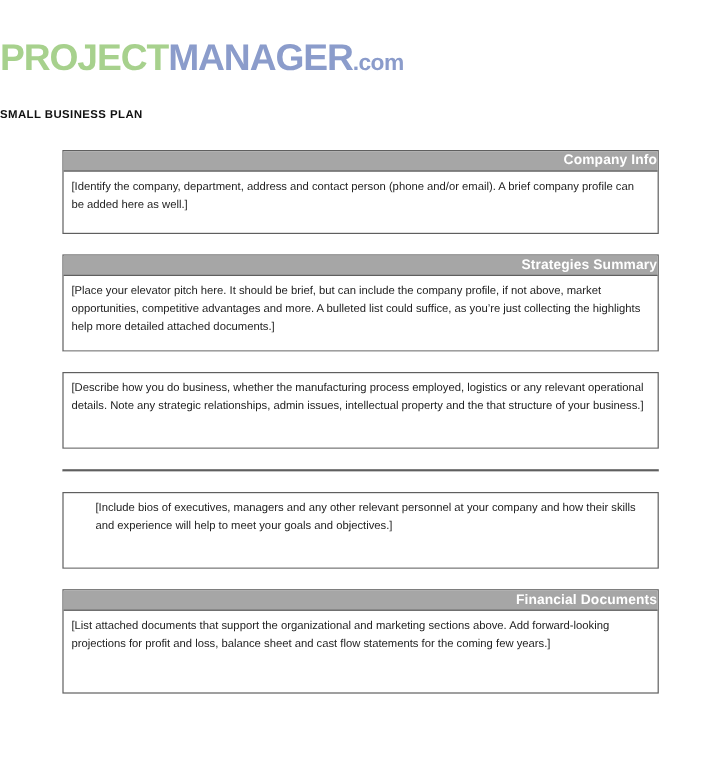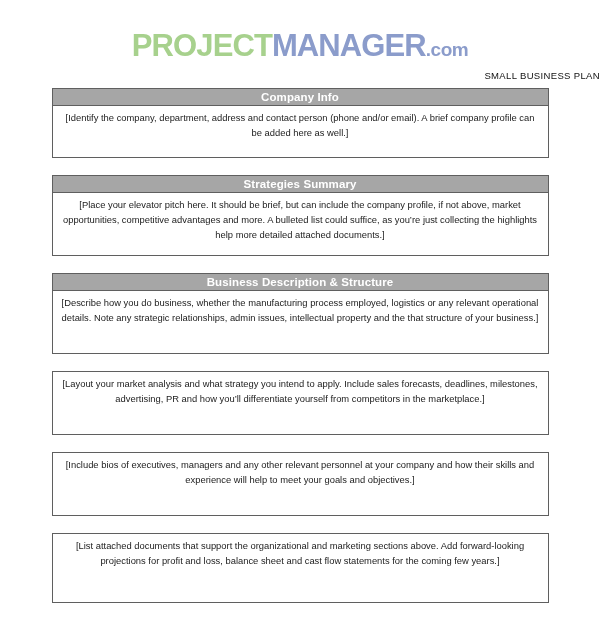--- a/index.html
+++ b/index.html
@@ -19,97 +19,96 @@
   .page {
     width: 600px;
     height: 636px;
     position: relative;
     background: #ffffff;
   }
 
   
   .logo-wrap {
     width: 100%;
-    text-align: center;
-    padding-top: 30px;
+    padding-top: 12px;
     height: 62px;
+    margin-top: 20px;
   }
   .logo {
     display: inline-block;
     font-family: "Liberation Sans", sans-serif;
     font-weight: bold;
     font-size: 31px;
     letter-spacing: -0.9px;
     line-height: 1;
     white-space: nowrap;
   }
   .logo .w1 { color: #a7d18d; }
   .logo .w2 { color: #8b9ccb; }
   .logo .w3 {
     color: #8b9ccb;
     font-size: 19px;
     letter-spacing: -0.5px;
   }
 
   
   .doc-title {
-    text-align: right;
+    text-align: left;
     font-size: 9.5px;
-    font-weight: normal;
+    font-weight: bold;
     letter-spacing: 0.35px;
     color: #111111;
     margin: 0;
     padding-top: 8px;
-    padding-bottom: 7px;
+    padding-bottom: 24px;
   }
 
   
   .sheet {
     width: 497px;
     margin: 0 auto;
   }
   .section {
     width: 100%;
     border: 1px solid #5f5f5f;
     border-top: none;
     background: #ffffff;
   }
   .section.first { border-top: 1px solid #5f5f5f; }
 
   .sec-header {
     background: #a6a6a6;
     color: #ffffff;
     font-weight: bold;
     font-size: 11.5px;
-    text-align: center;
+    text-align: right;
     line-height: 16px;
     height: 17px;
     letter-spacing: 0.1px;
     border-bottom: 1px solid #5f5f5f;
     overflow: hidden;
   }
   .sec-body {
     padding: 5px 7px 4px 7px;
     font-size: 9.4px;
     line-height: 14.8px;
     color: #222222;
-    text-align: center;
   }
   .spacer {
     height: 17px;
     width: 100%;
     background: #ffffff;
   }
 
   
   .h-company   { height: 51px; }
   .h-exec      { height: 62px; }
   .h-business  { height: 62px; }
   .h-market    { height: 62px; }
-  .h-mgmt      { height: 62px; }
+  .h-mgmt      { height: 62px; margin-left: 20px; }
   .h-financial { height: 68px; }
 </style>
 </head>
 <body>
 
 <div class="page">
 
   <div class="logo-wrap">
     <span class="logo"><span class="w1">PROJECT</span><span class="w2">MANAGER</span><span class="w3">.com</span></span>
   </div>
@@ -126,36 +125,35 @@
     <div class="spacer"></div>
 
     <div class="section first">
       <div class="sec-header">Strategies Summary</div>
       <div class="sec-body h-exec">[Place your elevator pitch here. It should be brief, but can include the company profile, if not above, market opportunities, competitive advantages and more. A bulleted list could suffice, as you’re just collecting the highlights help more detailed attached documents.]</div>
     </div>
 
     <div class="spacer"></div>
 
     <div class="section first">
-      <div class="sec-header">Business Description &amp; Structure</div>
       <div class="sec-body h-business">[Describe how you do business, whether the manufacturing process employed, logistics or any relevant operational details. Note any strategic relationships, admin issues, intellectual property and the that structure of your business.]</div>
     </div>
 
     <div class="spacer"></div>
 
     <div class="section first">
-      <div class="sec-body h-market">[Layout your market analysis and what strategy you intend to apply. Include sales forecasts, deadlines, milestones, advertising, PR and how you’ll differentiate yourself from competitors in the marketplace.]</div>
     </div>
 
     <div class="spacer"></div>
 
     <div class="section first">
       <div class="sec-body h-mgmt">[Include bios of executives, managers and any other relevant personnel at your company and how their skills and experience will help to meet your goals and objectives.]</div>
     </div>
 
     <div class="spacer"></div>
 
     <div class="section first">
+      <div class="sec-header">Financial Documents</div>
       <div class="sec-body h-financial">[List attached documents that support the organizational and marketing sections above. Add forward-looking projections for profit and loss, balance sheet and cast flow statements for the coming few years.]</div>
     </div>
 
   </div>
 </div>
 
 </body></html>

